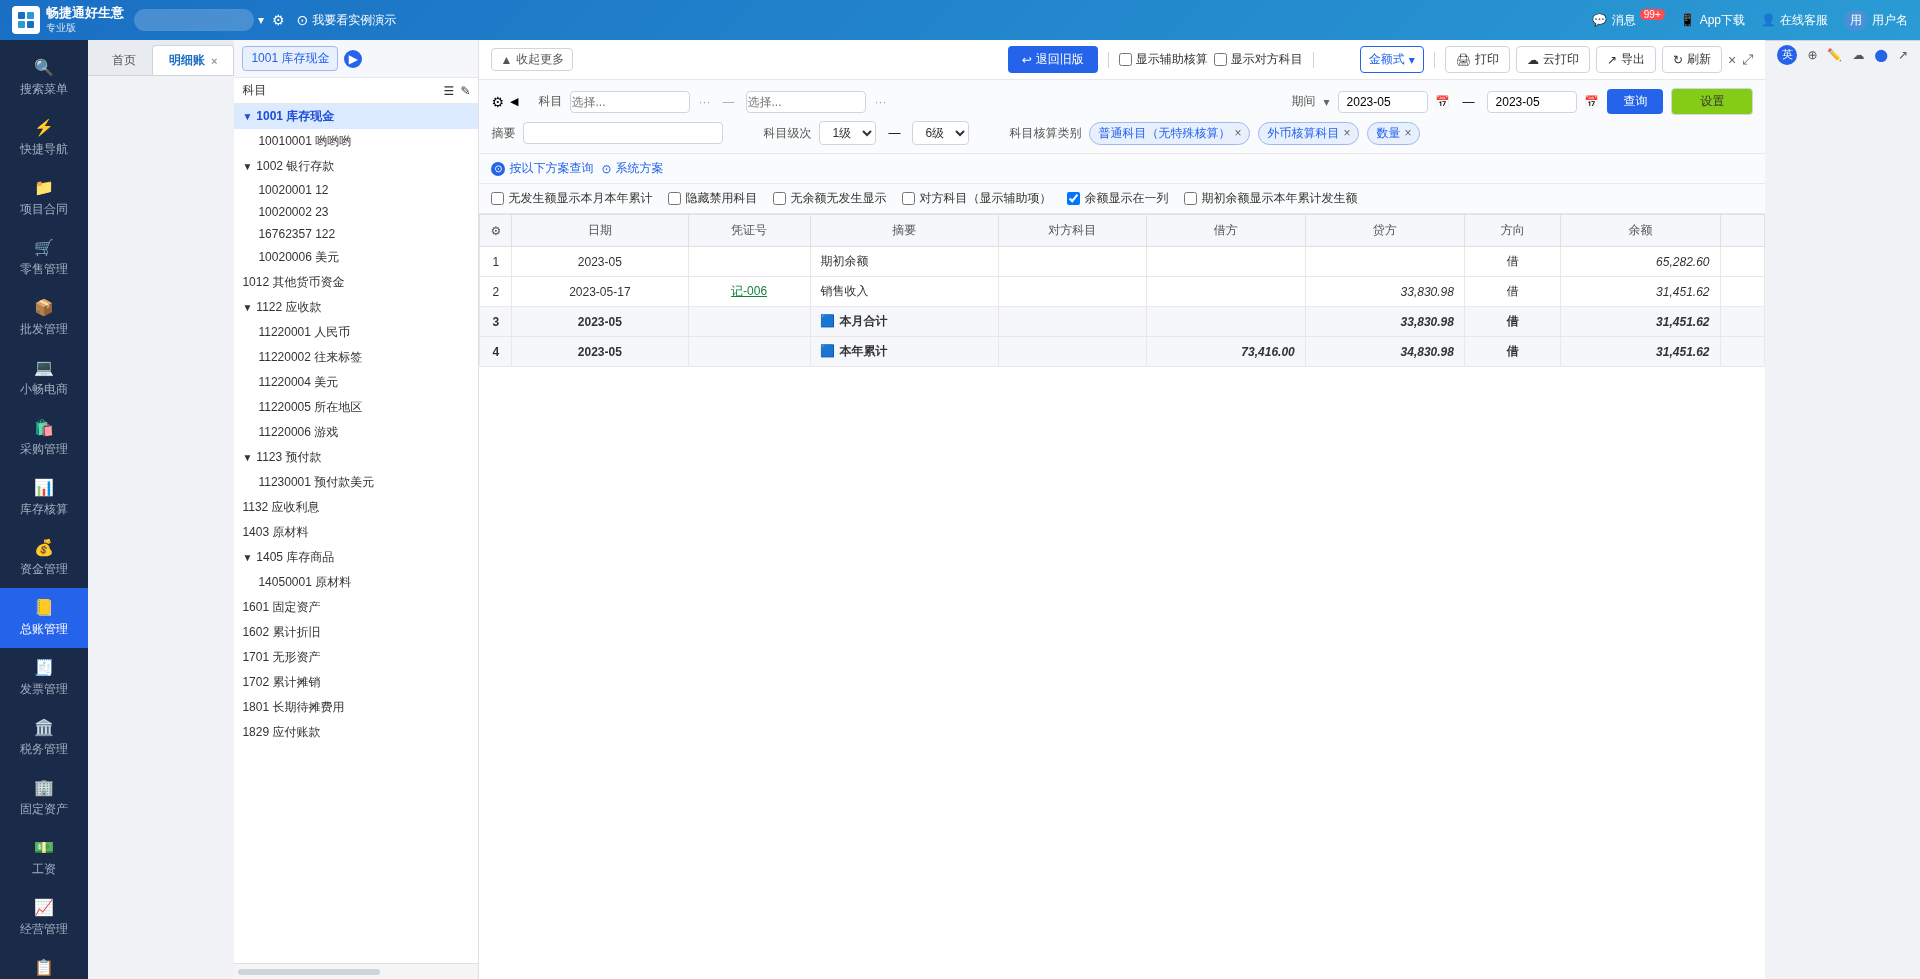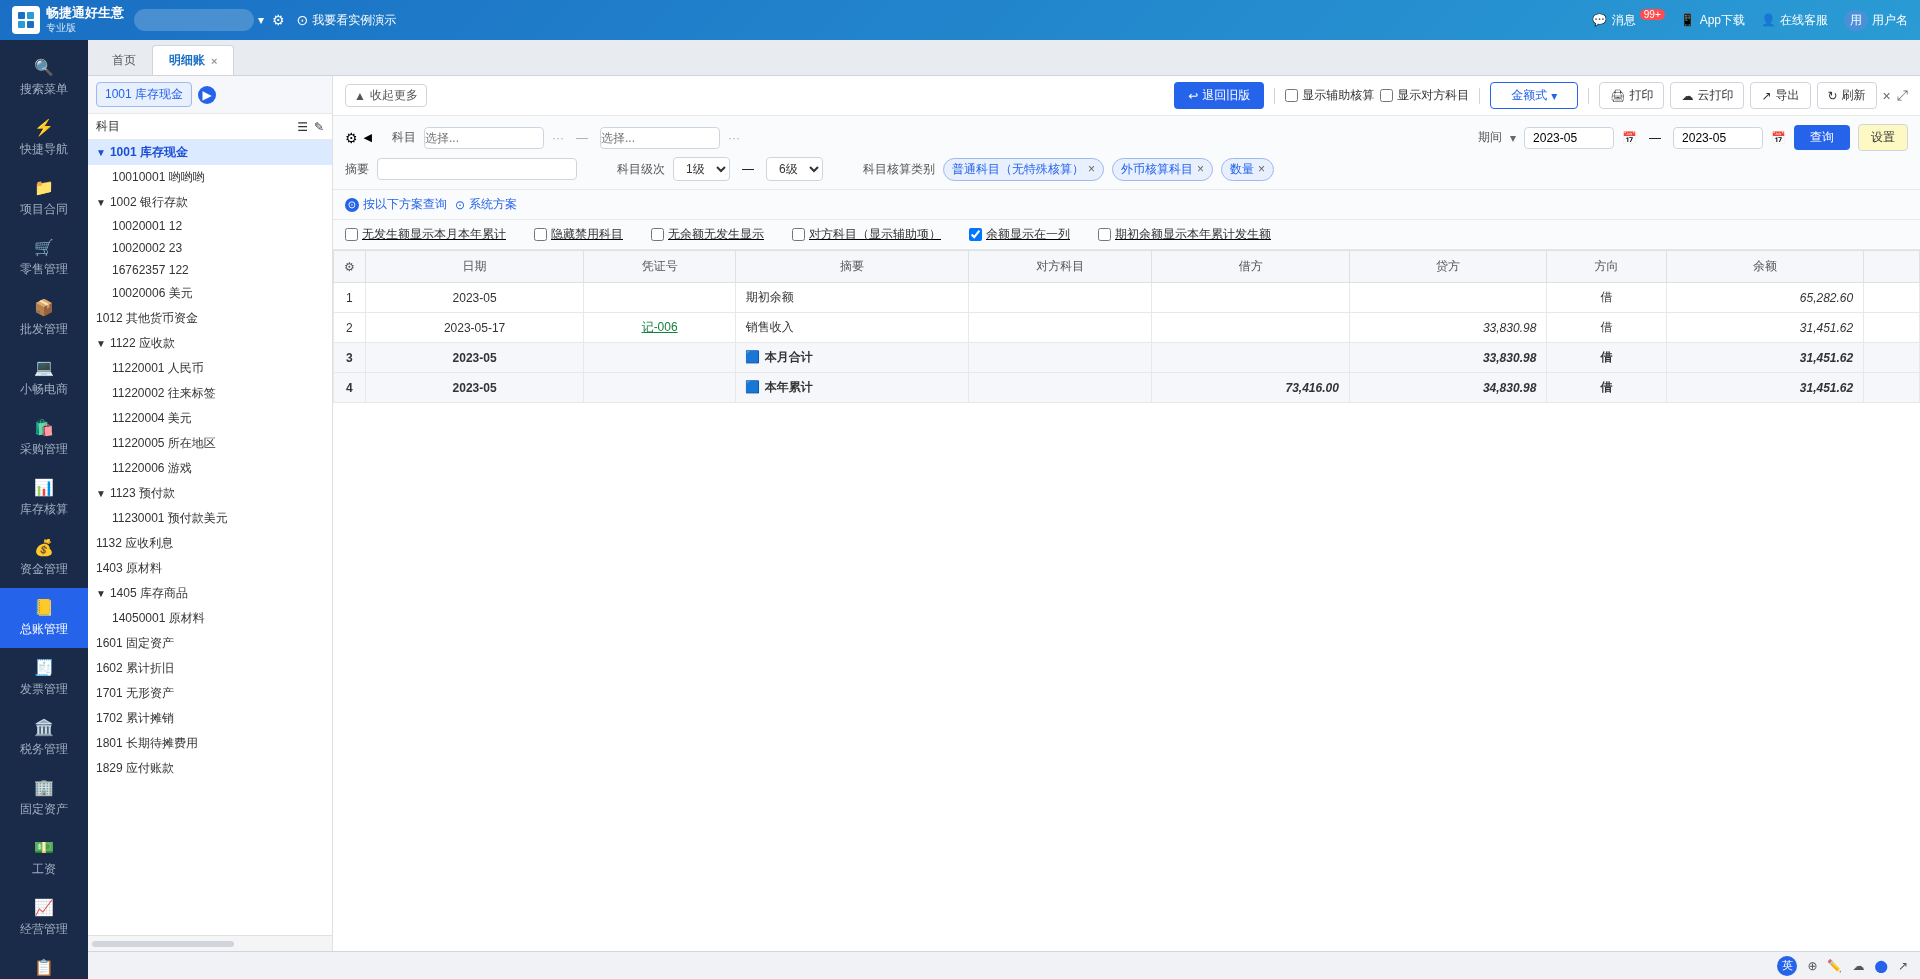--- a/index.html
+++ b/index.html
@@ -61,21 +61,21 @@
       gap: 4px;
       color: #a0aec0;
       cursor: pointer;
       font-size: 11px;
       text-align: center;
     }
     .sidebar-item.active { color: white; background: #2563eb; }
     .sidebar-item .si-icon { font-size: 16px; }
 
     
-    .content-area { flex: 1; display: flex; flex-direction: column; overflow: hidden; background: #f0f2f5; }
+    .content-area { flex: 1; display: flex; flex-direction: row; overflow: hidden; background: #f0f2f5; }
 
     
     .tab-bar {
       height: 36px;
       background: #e8ecf0;
       display: flex;
       align-items: flex-end;
       padding-left: 8px;
       flex-shrink: 0;
       border-bottom: 1px solid #d0d5dd;
@@ -188,24 +188,24 @@
       padding: 4px 10px;
       cursor: pointer;
       font-size: 12px;
       display: flex; align-items: center; gap: 4px;
     }
     .btn-blue-outline {
       background: white;
       color: #2563eb;
       border: 1px solid #2563eb;
       border-radius: 4px;
-      padding: 4px 20px;
-      cursor: pointer;
-      font-size: 12px;
-      display: flex; align-items: center; gap: 4px;
+      padding: 4px 8px;
+      cursor: pointer;
+      font-size: 12px;
+      display: flex; align-items: center; gap: 4px; margin-left: 36px;
     }
     .checkbox-label { display: flex; align-items: center; gap: 4px; color: #333; font-size: 12px; cursor: pointer; }
     .divider-v { width: 1px; height: 16px; background: #d0d5dd; margin: 0 4px; }
 
     
     .filter-area {
       padding: 8px 12px;
       background: #fafbfc;
       border-bottom: 1px solid #e8e8e8;
       flex-shrink: 0;
@@ -243,46 +243,45 @@
     .btn-query {
       background: #2563eb;
       color: white;
       border: none;
       border-radius: 4px;
       padding: 4px 16px;
       cursor: pointer;
       font-size: 12px;
     }
     .btn-setting {
-      background: #fef9c3;
+      background: #84cc16;
       color: #333;
       border: 1px solid #d0d5dd;
       border-radius: 4px;
-      padding: 4px 12px;
+      padding: 4px 28px;
       cursor: pointer;
       font-size: 12px;
     }
     .period-input {
       border: 1px solid #d0d5dd;
       border-radius: 4px;
       padding: 3px 8px;
       font-size: 12px;
       width: 90px;
     }
 
     
     .checkbox-row {
       display: flex;
       align-items: center;
-      gap: 28px;
+      gap: 16px;
       padding: 6px 12px;
       background: #fafbfc;
       border-bottom: 1px solid #e8e8e8;
       flex-shrink: 0;
-      text-decoration: underline;
     }
 
     
     .table-area { flex: 1; overflow: auto; }
     .data-table { width: 100%; border-collapse: collapse; }
     .data-table th {
       background: #f5f7fa;
       border: 1px solid #e0e0e0;
       padding: 7px 10px;
       text-align: center;

